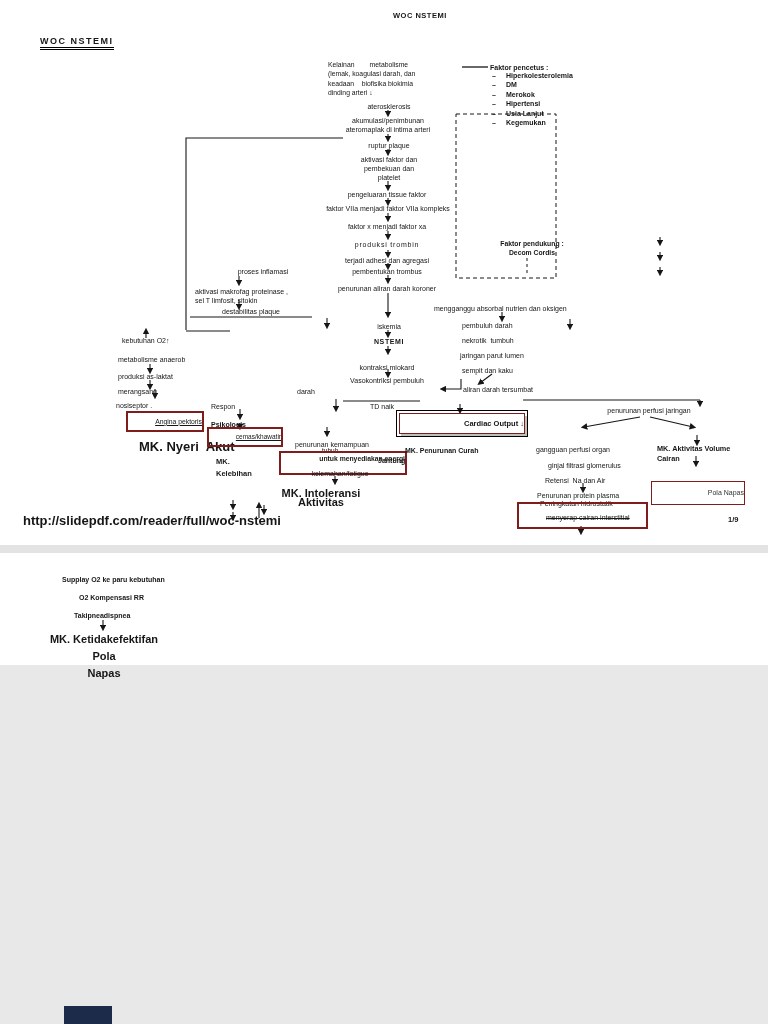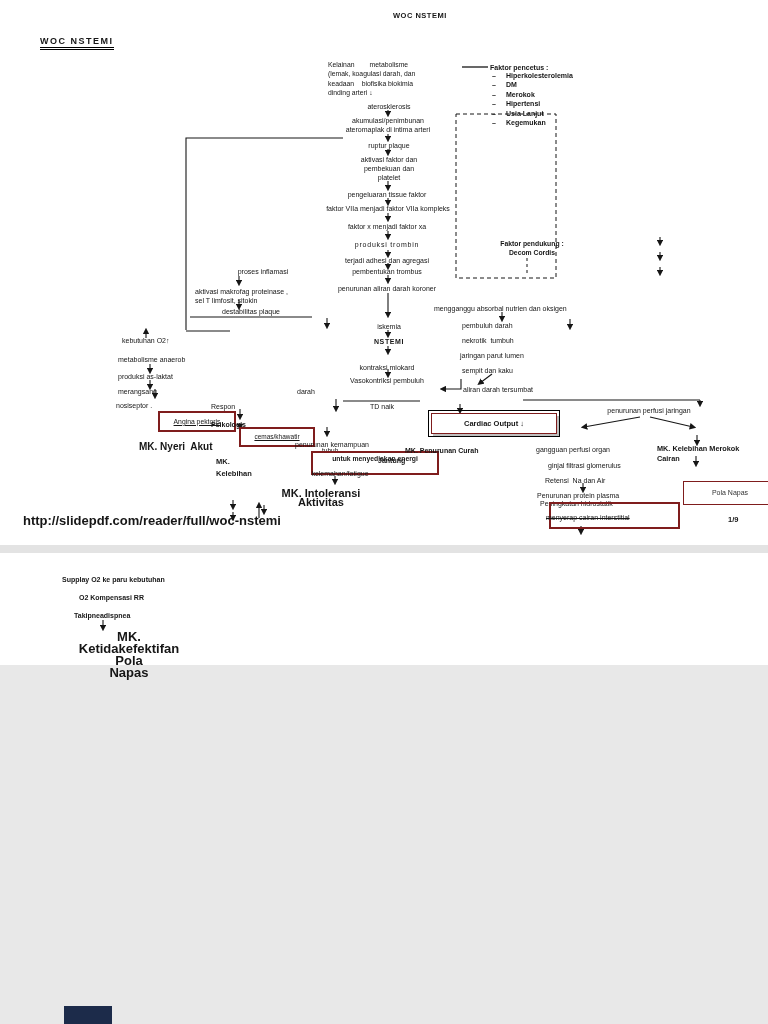--- a/index.html
+++ b/index.html
@@ -8,21 +8,21 @@
   .bg{position:absolute;left:0;width:768px;}
   #pg1{top:0;height:545px;background:#ffffff;}
   #gap{top:545px;height:8px;background:#e3e3e3;}
   #pg2{top:553px;height:112px;background:#ffffff;}
   #graybottom{top:665px;height:359px;background:#e8e8e8;}
   #navybar{position:absolute;left:64px;top:1006px;width:48px;height:18px;background:#1c2b4a;}
   svg.overlay{position:absolute;left:0;top:0;pointer-events:none;}
   .t{position:absolute;font-size:7px;line-height:9.3px;color:#161616;white-space:pre;}
   .ctr{text-align:center;white-space:pre-line;}
   .b{font-weight:700;}
-  .box{position:absolute;border:2px solid #7f1d1d;display:flex;align-items:center;justify-content:center;background:transparent;margin-left:32px;}
+  .box{position:absolute;border:2px solid #7f1d1d;display:flex;align-items:center;justify-content:flex-end;background:transparent;}
   .u{text-decoration:underline;}
   .lgrow{display:flex;gap:8px;margin-bottom:2.4px;font-weight:700;font-size:7px;line-height:7px;color:#161616;}
   .lgrow .dash{width:6px;}
   #doc-title{left:393px;top:11px;font-weight:700;font-size:7.5px;letter-spacing:.5px;}
   #heading{left:40px;top:37px;font-size:9px;font-weight:700;letter-spacing:1.5px;border-bottom:3px double #000;padding-bottom:1px;}
 </style>
 </head>
 <body>
 
 <div id="page">
@@ -157,21 +157,21 @@
   <div class="t" style="left:370px;top:402px">TD naik</div>
 
   <div class="t" style="left:122px;top:336px">kebutuhan O2↑</div>
   <div class="t" style="left:118px;top:355px">metabolisme anaerob</div>
   <div class="t" style="left:118px;top:372px">produksi as-laktat</div>
   <div class="t" style="left:118px;top:387px">merangsang</div>
   <div class="t" style="left:116px;top:401px">nosiseptor .</div>
   <div class="box" style="left:126px;top:411px;width:74px;height:17px">
     <span class="t u" style="position:static;font-size:6.8px">Angina pektoris</span>
   </div>
-  <div class="t b" style="left:139px;top:442px;font-size:10px">MK. Nyeri  Akut</div>
+  <div class="t b" style="left:139px;top:442px;font-size:13px">MK. Nyeri  Akut</div>
 
   <div class="t" style="left:211px;top:402px">Respon</div>
   <div class="t b" style="left:211px;top:420px">Psikologis</div>
   <div class="box" style="left:207px;top:427px;width:72px;height:16px">
     <span class="t u" style="position:static;font-size:6.5px">cemas/khawatir</span>
   </div>
   <div class="t b" style="left:216px;top:456px;line-height:11.5px;font-size:7.5px;white-space:pre-line">MK.
 Kelebihan</div>
 
   <div class="t" style="left:295px;top:440px">penurunan kemampuan</div>
@@ -189,28 +189,28 @@
   <div class="t b" style="left:378px;top:456px">Jantung</div>
 
   <div class="t ctr" style="left:573px;top:406px;width:152px">penurunan perfusi jaringan</div>
   <div class="t" style="left:536px;top:445px">gangguan perfusi organ</div>
   <div class="t" style="left:548px;top:461px">ginjal filtrasi glomerulus</div>
   <div class="t" style="left:545px;top:476px">Retensi  Na dan Air</div>
   <div class="t" style="left:537px;top:491px">Penurunan protein plasma</div>
   <div class="t" style="left:540px;top:499px">Peningkatan hidrostatik</div>
   <div class="box" style="left:517px;top:502px;width:127px;height:23px"></div>
   <div class="t" style="left:546px;top:513px;text-decoration:line-through">menyerap cairan interstitial</div>
-  <div class="t b" style="left:657px;top:444px;line-height:10px;white-space:pre-line;font-size:7.3px">MK. Kelebihan Merokok
+  <div class="t b" style="left:657px;top:444px;line-height:10px;white-space:pre-line;font-size:7.3px">MK. Aktivitas Volume
 Cairan</div>
   <div class="box" style="left:651px;top:481px;width:92px;height:22px;border-width:1.5px">
     <span class="t" style="position:static;color:#333">Pola Napas</span>
   </div>
 
   <a class="t b" style="left:23px;top:516px;font-size:13px;color:#161616;text-decoration:none" href="#">http://slidepdf.com/reader/full/woc-nstemi</a>
   <div class="t b" style="left:728px;top:515px;font-size:7.5px">1/9</div>
 
   <div class="t b" style="left:62px;top:575px">Supplay O2 ke paru kebutuhan</div>
   <div class="t b" style="left:79px;top:593px">O2 Kompensasi RR</div>
   <div class="t b" style="left:74px;top:611px">Takipneadispnea</div>
-  <div class="t ctr b" style="left:69px;top:631px;width:120px;line-height:12px;font-size:13px">MK. Ketidakefektifan Pola
+  <div class="t ctr b" style="left:44px;top:631px;width:120px;line-height:17px;font-size:11px">MK. Ketidakefektifan Pola
 Napas</div>
 
 </div>
 
 </body></html>

